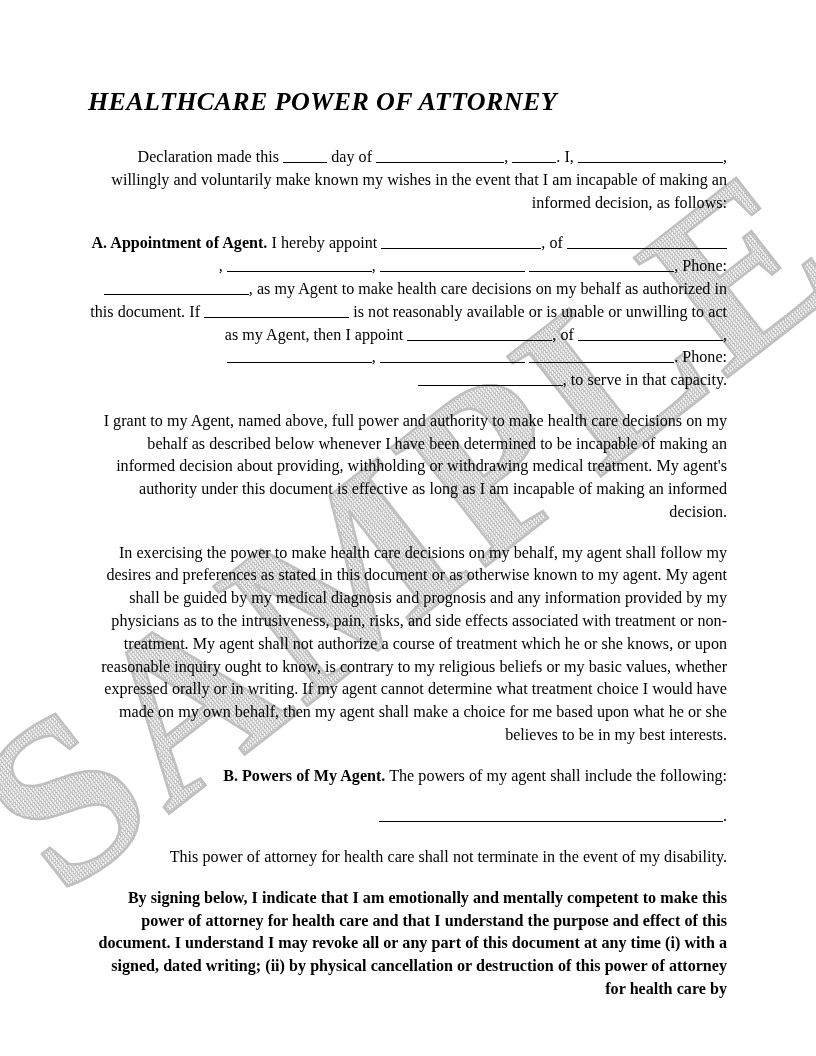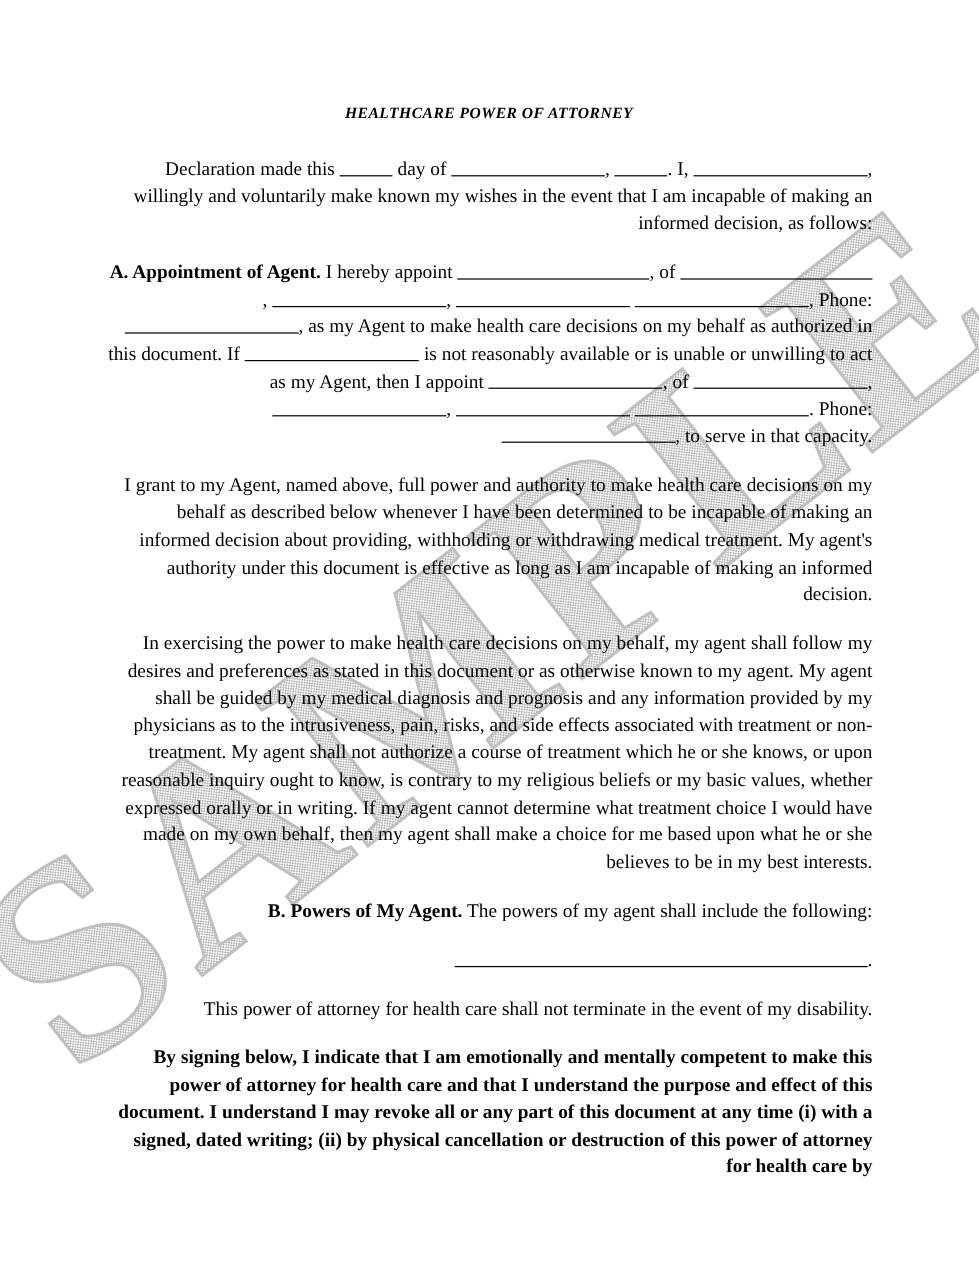--- a/index.html
+++ b/index.html
@@ -55,24 +55,23 @@
   }
 
   
   #content {
     position: relative;
     z-index: 2;
     padding: 86px 89px 0 88px;
     box-sizing: border-box;
   }
   .doc-title {
-    text-align: center;
     font-weight: 700;
     font-style: italic;
-    font-size: 13px;
+    font-size: 26px;
     letter-spacing: 0.4px;
     margin: 0 0 29px 0;
     line-height: 1.2;
   }
   .para {
     font-size: 16.1px;
     line-height: 1.415;
     margin: 0 0 18px 0;
     text-align: right;
     word-spacing: 0.1px;

